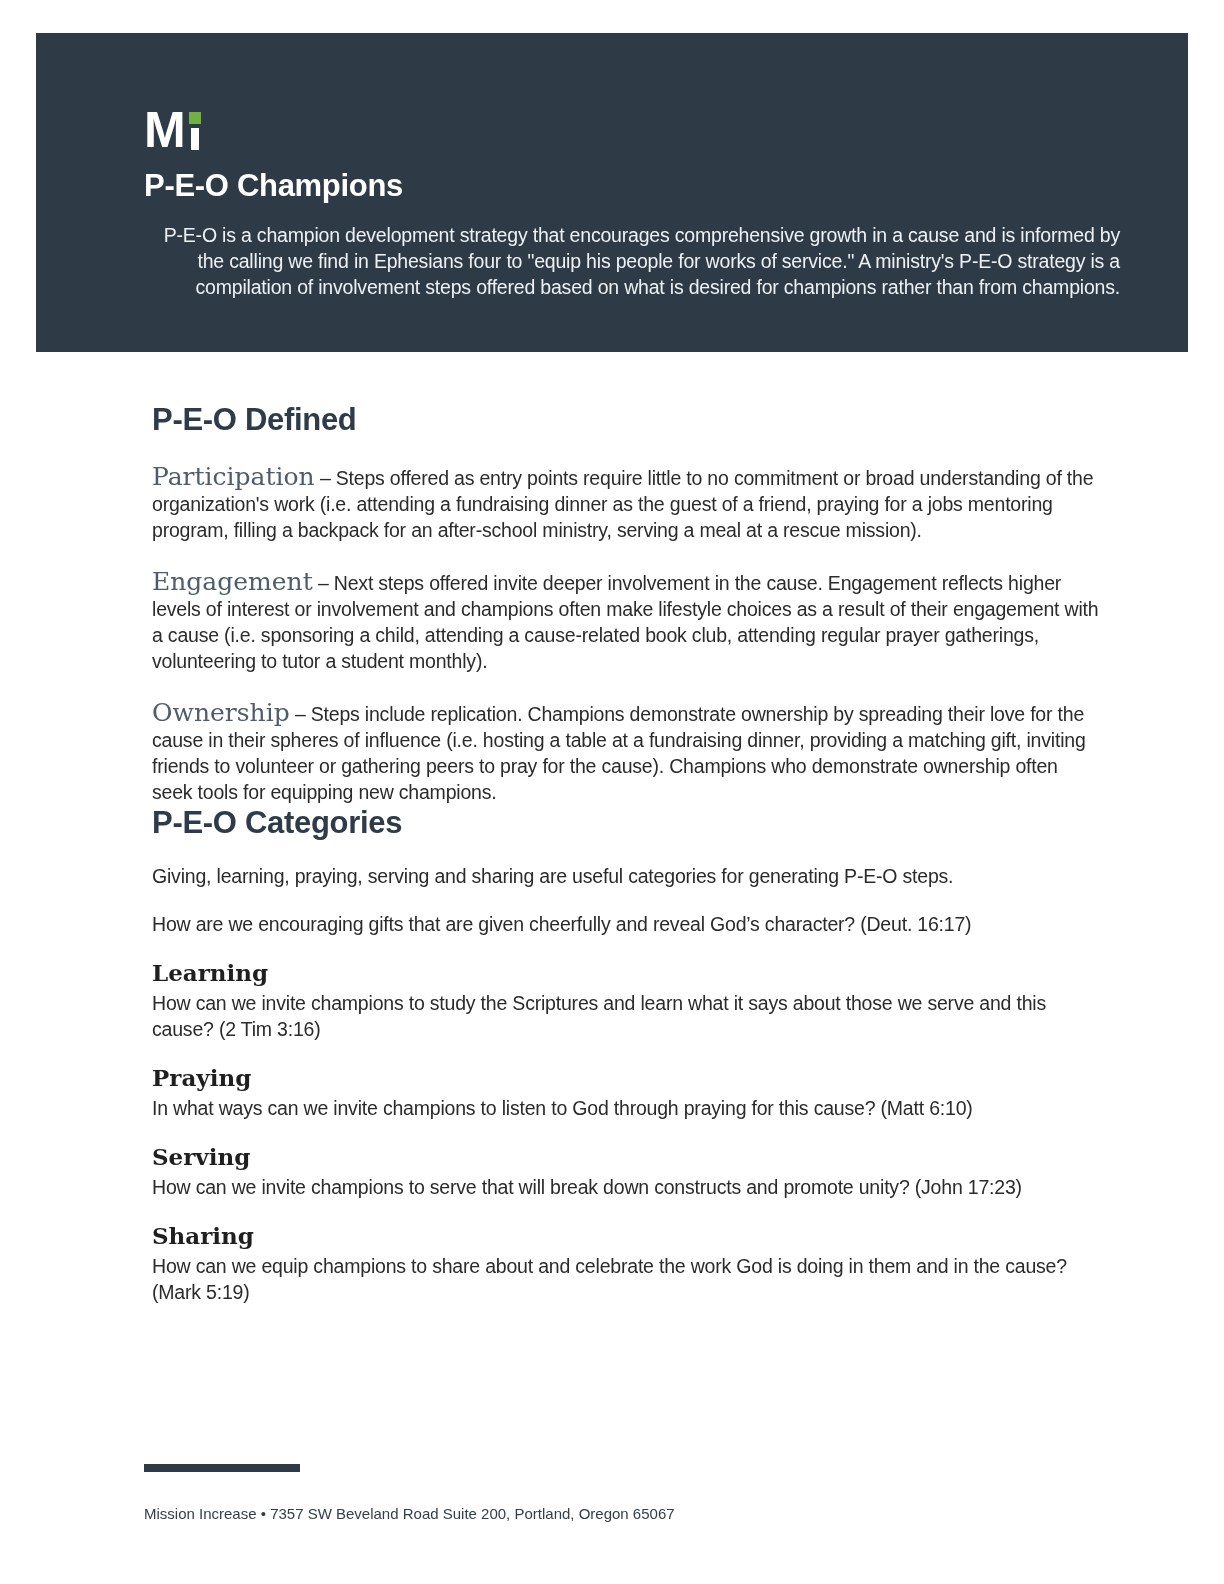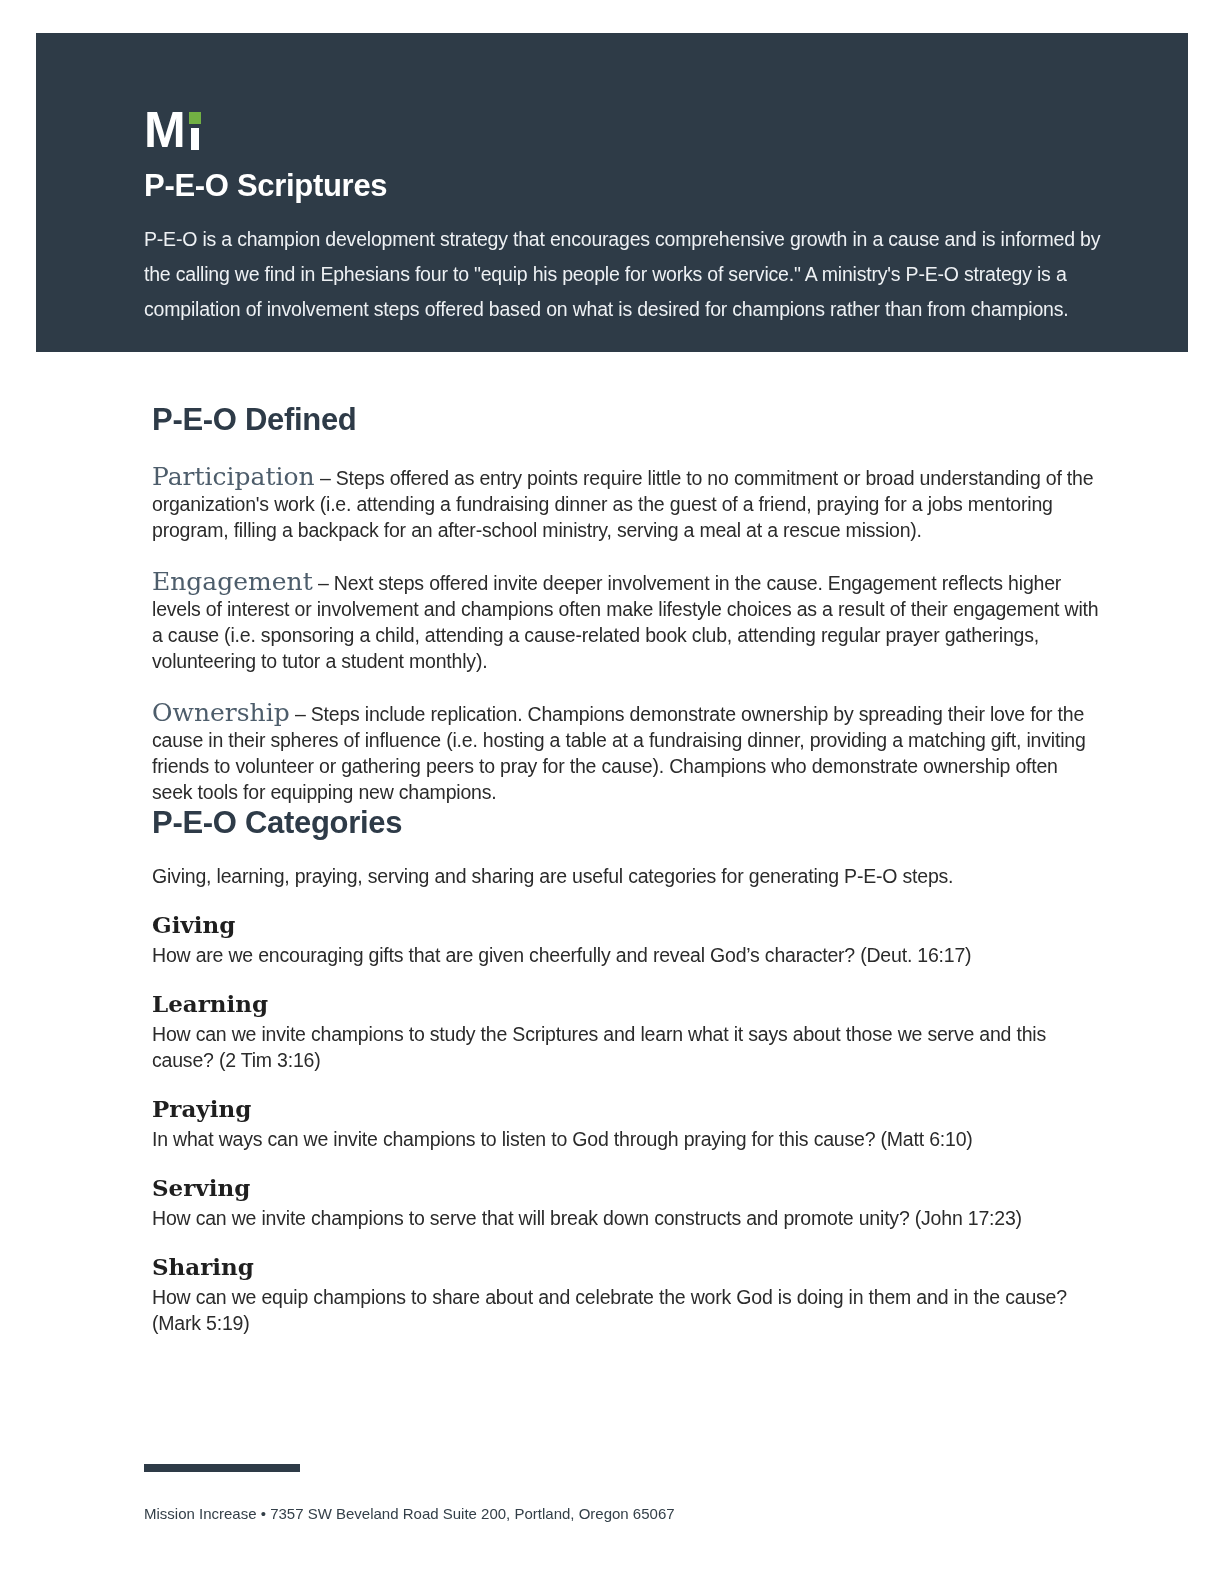--- a/index.html
+++ b/index.html
@@ -22,22 +22,22 @@
   }
   .logo-i { display:flex; flex-direction:column; align-items:center; margin-left:6px; margin-top:1px; }
   .logo-dot { width:12px; height:12px; background:#72b043; }
   .logo-stem { width:8px; height:22px; background:#ffffff; margin-top:4px; }
 
   .doc-title {
     margin:17px 0 0 0; color:#ffffff; font-size:31px; font-weight:800;
     letter-spacing:-0.3px;
   }
   .header-par {
-    margin:18px 0 0 0; width:960px;
-    color:#eef1f4; font-size:19.5px; line-height:35px; letter-spacing:-0.2px;
+    margin:18px 0 0 16px; width:960px;
+    color:#eef1f4; font-size:19.5px; line-height:26px; letter-spacing:-0.2px;text-align:right;
   }
 
   
   .content { position:absolute; left:152px; top:352px; width:948px; color:#2b2b2b; }
   .h2 {
     font-size:31px; font-weight:800; color:#2e3b48; letter-spacing:-0.3px;
     margin:0; line-height:36px;
   }
   .h2.defined   { margin-top:50px; }
   .h2.categories{ }
@@ -72,21 +72,21 @@
 <div class="page">
 
   <div class="header-band">
     <div class="logo">
       <span class="logo-m">M</span>
       <span class="logo-i">
         <span class="logo-dot"></span>
         <span class="logo-stem"></span>
       </span>
     </div>
-    <h1 class="doc-title">P-E-O Scriptures</h1>
+    <h1 class="doc-title">P-E-O Champions</h1>
     <p class="header-par">P-E-O is a champion development strategy that encourages comprehensive growth in a cause and is informed by the calling we find in Ephesians four to "equip his people for works of service." A ministry's P-E-O strategy is a compilation of involvement steps offered based on what is desired for champions rather than from champions.</p>
   </div>
 
   <div class="content">
 
     <h2 class="h2 defined">P-E-O Defined</h2>
 
     <p class="defined-item">
       <span class="term">Participation</span>
       <span class="desc">– Steps offered as entry points require little to no commitment or broad understanding of the organization's work (i.e. attending a fundraising dinner as the guest of a friend, praying for a jobs mentoring program, filling a backpack for an after-school ministry, serving a meal at a rescue mission).</span>
@@ -100,21 +100,20 @@
     <p class="defined-item">
       <span class="term">Ownership</span>
       <span class="desc">– Steps include replication. Champions demonstrate ownership by spreading their love for the cause in their spheres of influence (i.e. hosting a table at a fundraising dinner, providing a matching gift, inviting friends to volunteer or gathering peers to pray for the cause). Champions who demonstrate ownership often seek tools for equipping new champions.</span>
     </p>
 
     <h2 class="h2 categories">P-E-O Categories</h2>
 
     <p class="intro">Giving, learning, praying, serving and sharing are useful categories for generating P-E-O steps.</p>
 
     <div class="cat-item">
-      <h3 class="cat-term">Giving</h3>
       <p>How are we encouraging gifts that are given cheerfully and reveal God’s character? (Deut. 16:17)</p>
     </div>
 
     <div class="cat-item">
       <h3 class="cat-term">Learning</h3>
       <p>How can we invite champions to study the Scriptures and learn what it says about those we serve and this cause? (2 Tim 3:16)</p>
     </div>
 
     <div class="cat-item">
       <h3 class="cat-term">Praying</h3>

